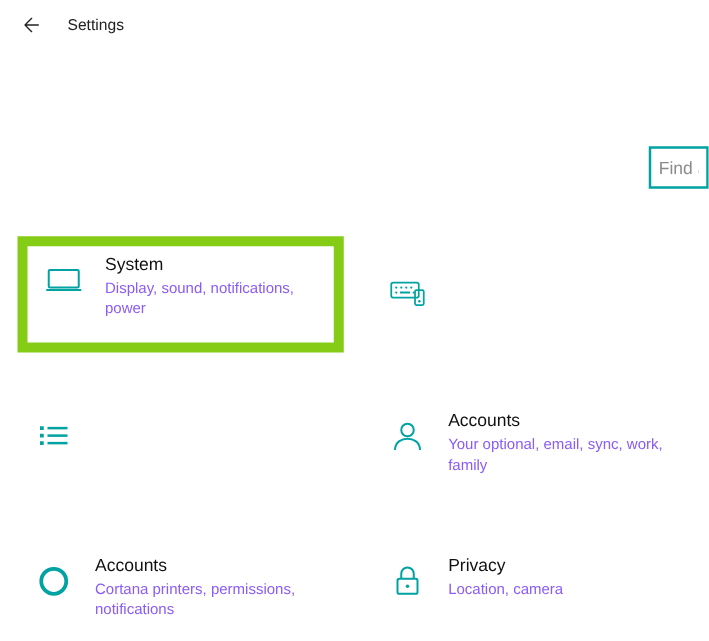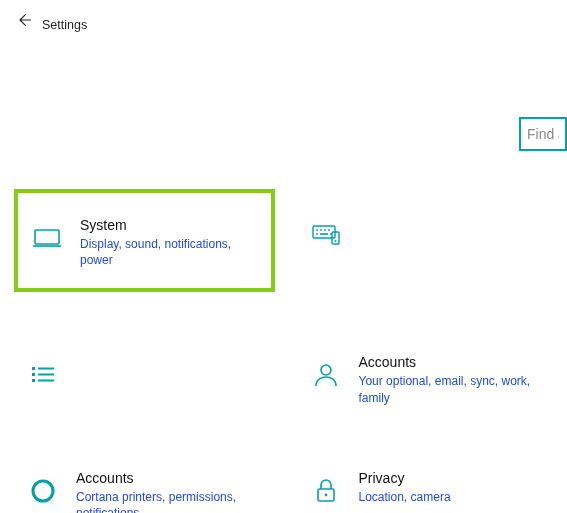--- a/index.html
+++ b/index.html
@@ -8,23 +8,23 @@
       padding: 0;
       font-family: "Segoe UI", -apple-system, sans-serif;
       background: #ffffff;
       width: 567px;
       height: 513px;
       overflow: hidden;
       position: relative;
     }
     .header {
       display: flex;
-      align-items: flex-end;
+      align-items: center;
       padding: 8px 12px;
-      gap: 6px;
+      gap: 18px;
     }
     .back-btn {
       width: 24px;
       height: 24px;
       display: flex;
       align-items: center;
       justify-content: center;
       cursor: pointer;
     }
     .back-btn svg { width: 16px; height: 16px; }
@@ -59,45 +59,45 @@
       row-gap: 28px;
     }
     .tile {
       display: flex;
       align-items: flex-start;
       padding: 18px 12px 18px 10px;
       cursor: pointer;
       min-height: 78px;
     }
     .tile.highlighted {
-      border: 4px solid #84cc16;
-      padding: 24px 12px 20px 10px;
+      border: 8px solid #84cc16;
+      padding: 6px 12px 20px 10px;
       margin-top: -6px;
-      margin-bottom: 16px;
+      margin-bottom: 0;
     }
     .tile-icon {
       width: 38px;
       min-width: 38px;
       height: 38px;
       display: flex;
       align-items: center;
       justify-content: center;
       margin-right: 14px;
       margin-top: 2px;
     }
     .tile-icon svg { width: 32px; height: 32px; }
     .tile-text { flex: 1; }
     .tile-title {
       font-size: 14px;
       color: #111;
       margin-bottom: 3px;
     }
     .tile-desc {
       font-size: 12px;
-      color: #1d4ed8;
+      color: #8b5cf6;
       line-height: 1.35;
     }
     .accent { stroke: #00a2a2; fill: none; }
   </style>
 </head>
 <body>
 
 <div class="header">
   <div class="back-btn">
     <svg viewBox="0 0 24 24">

